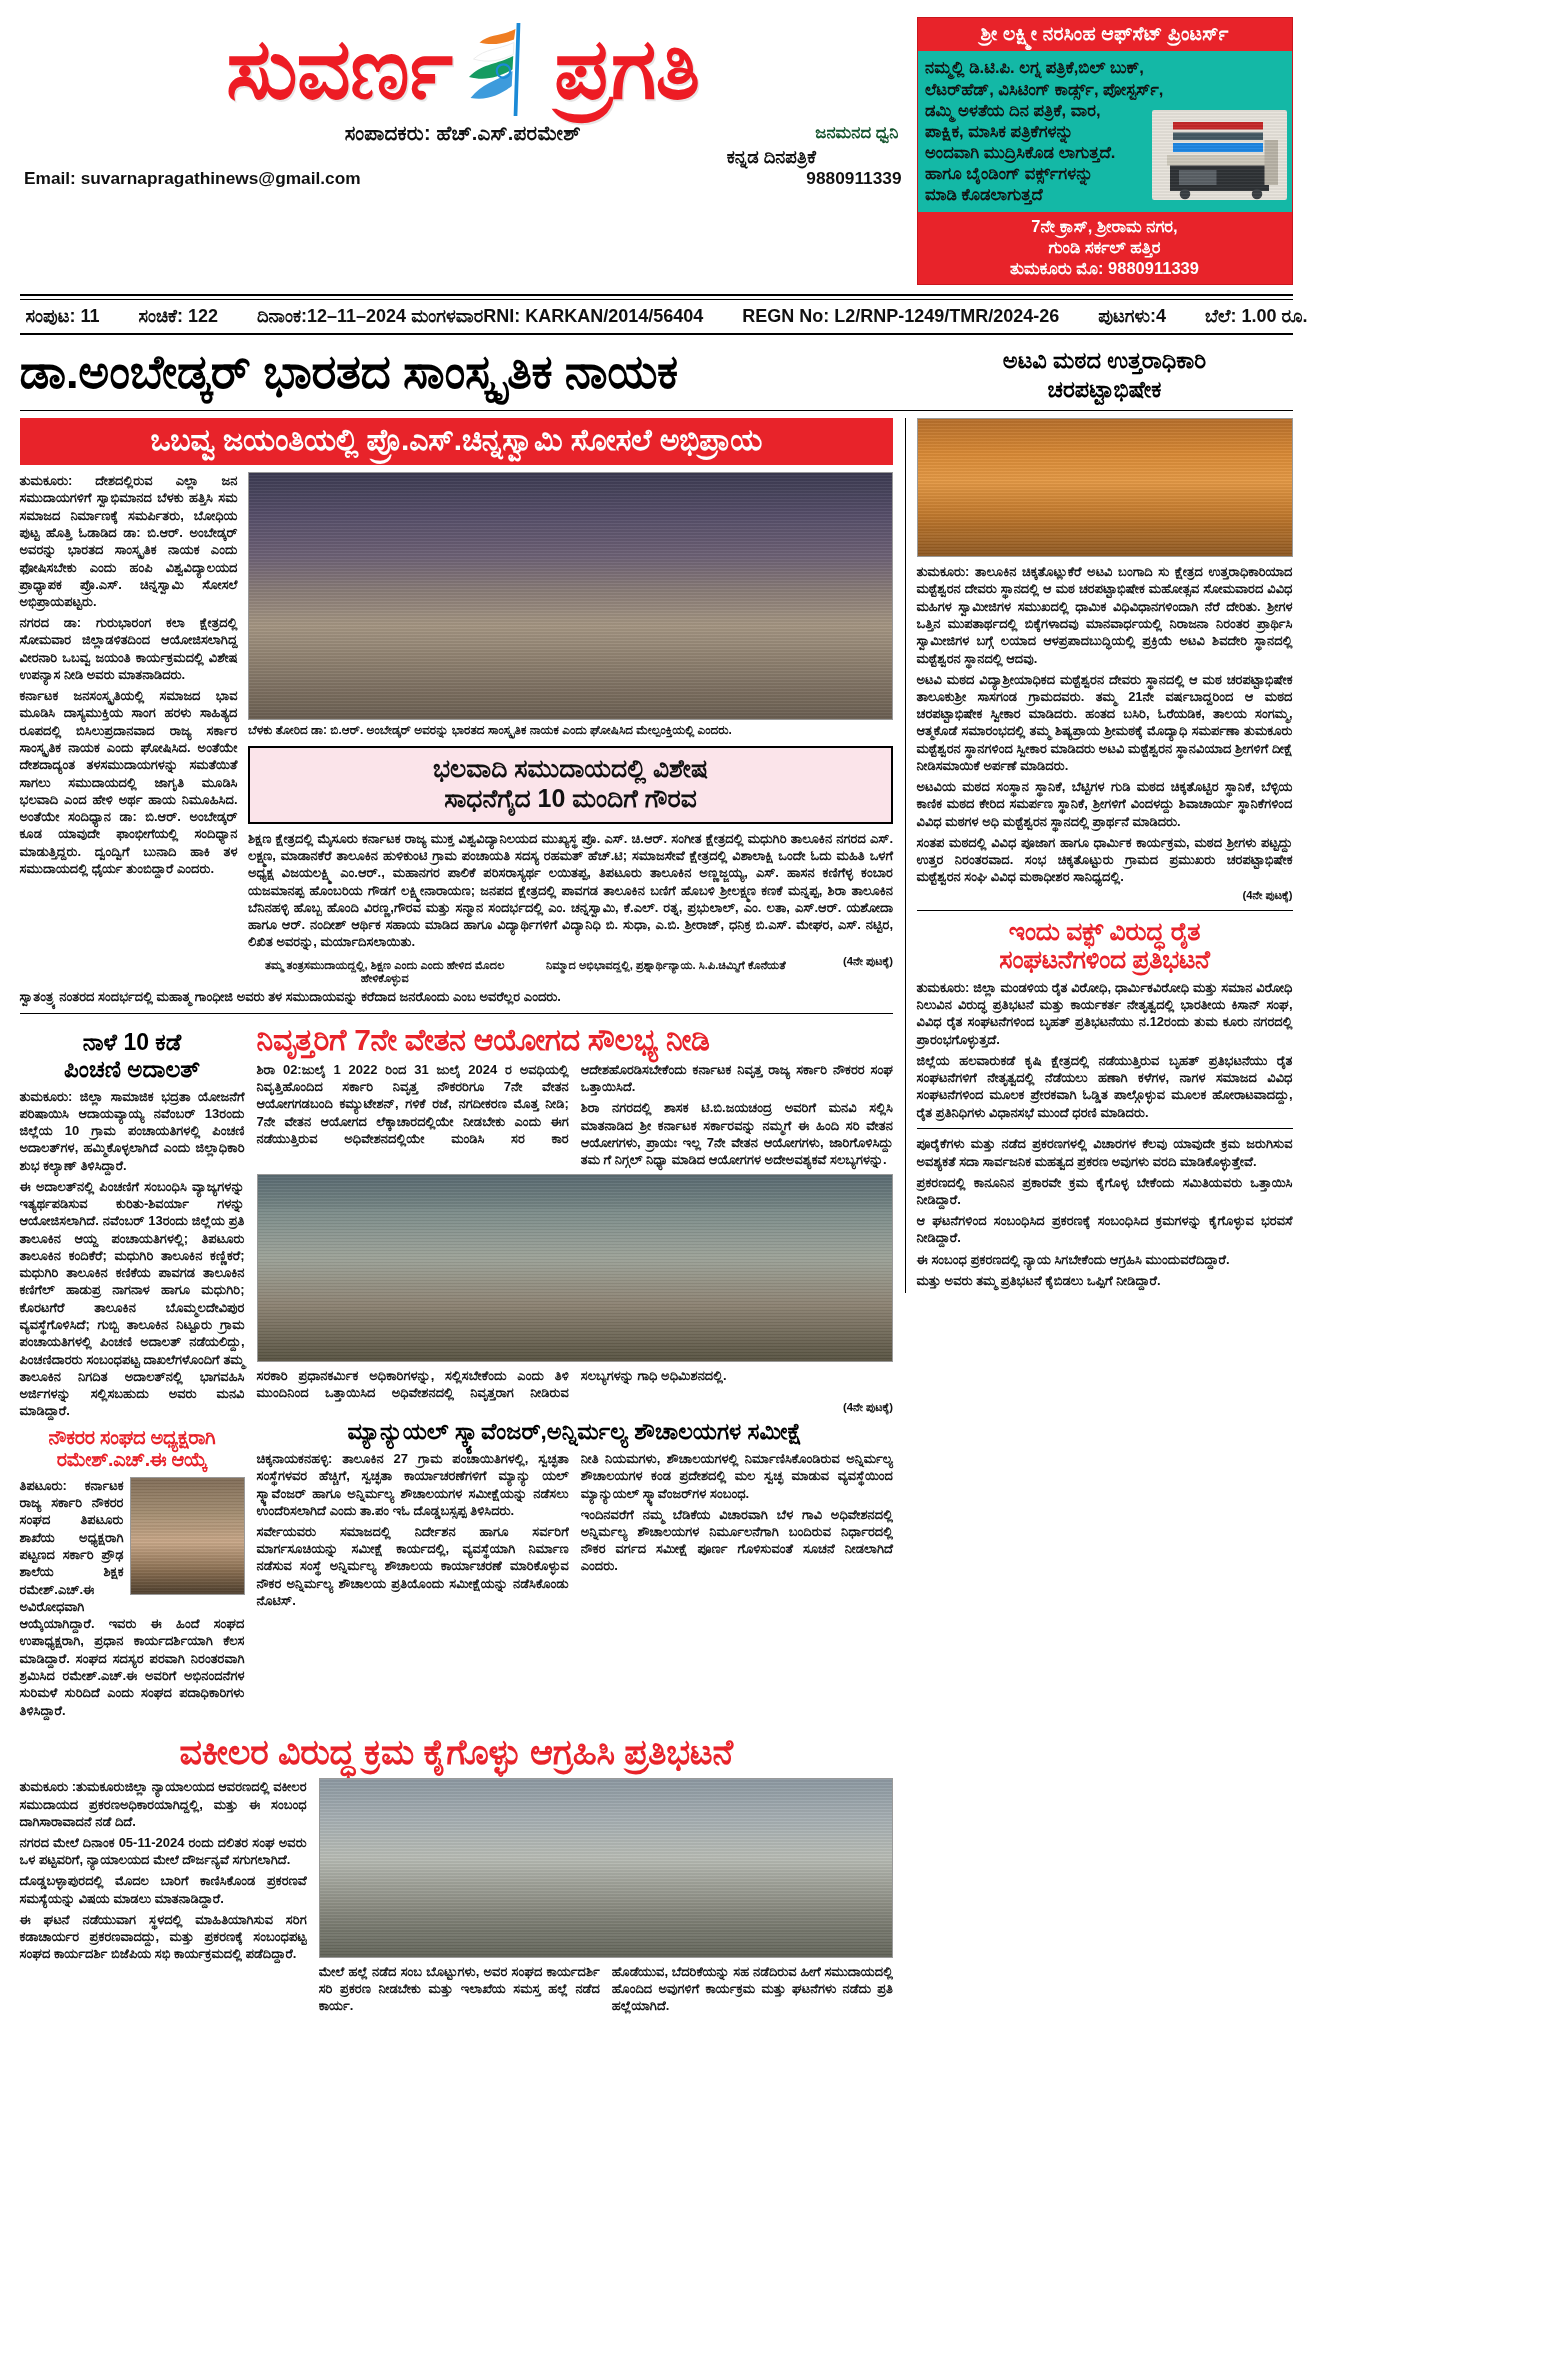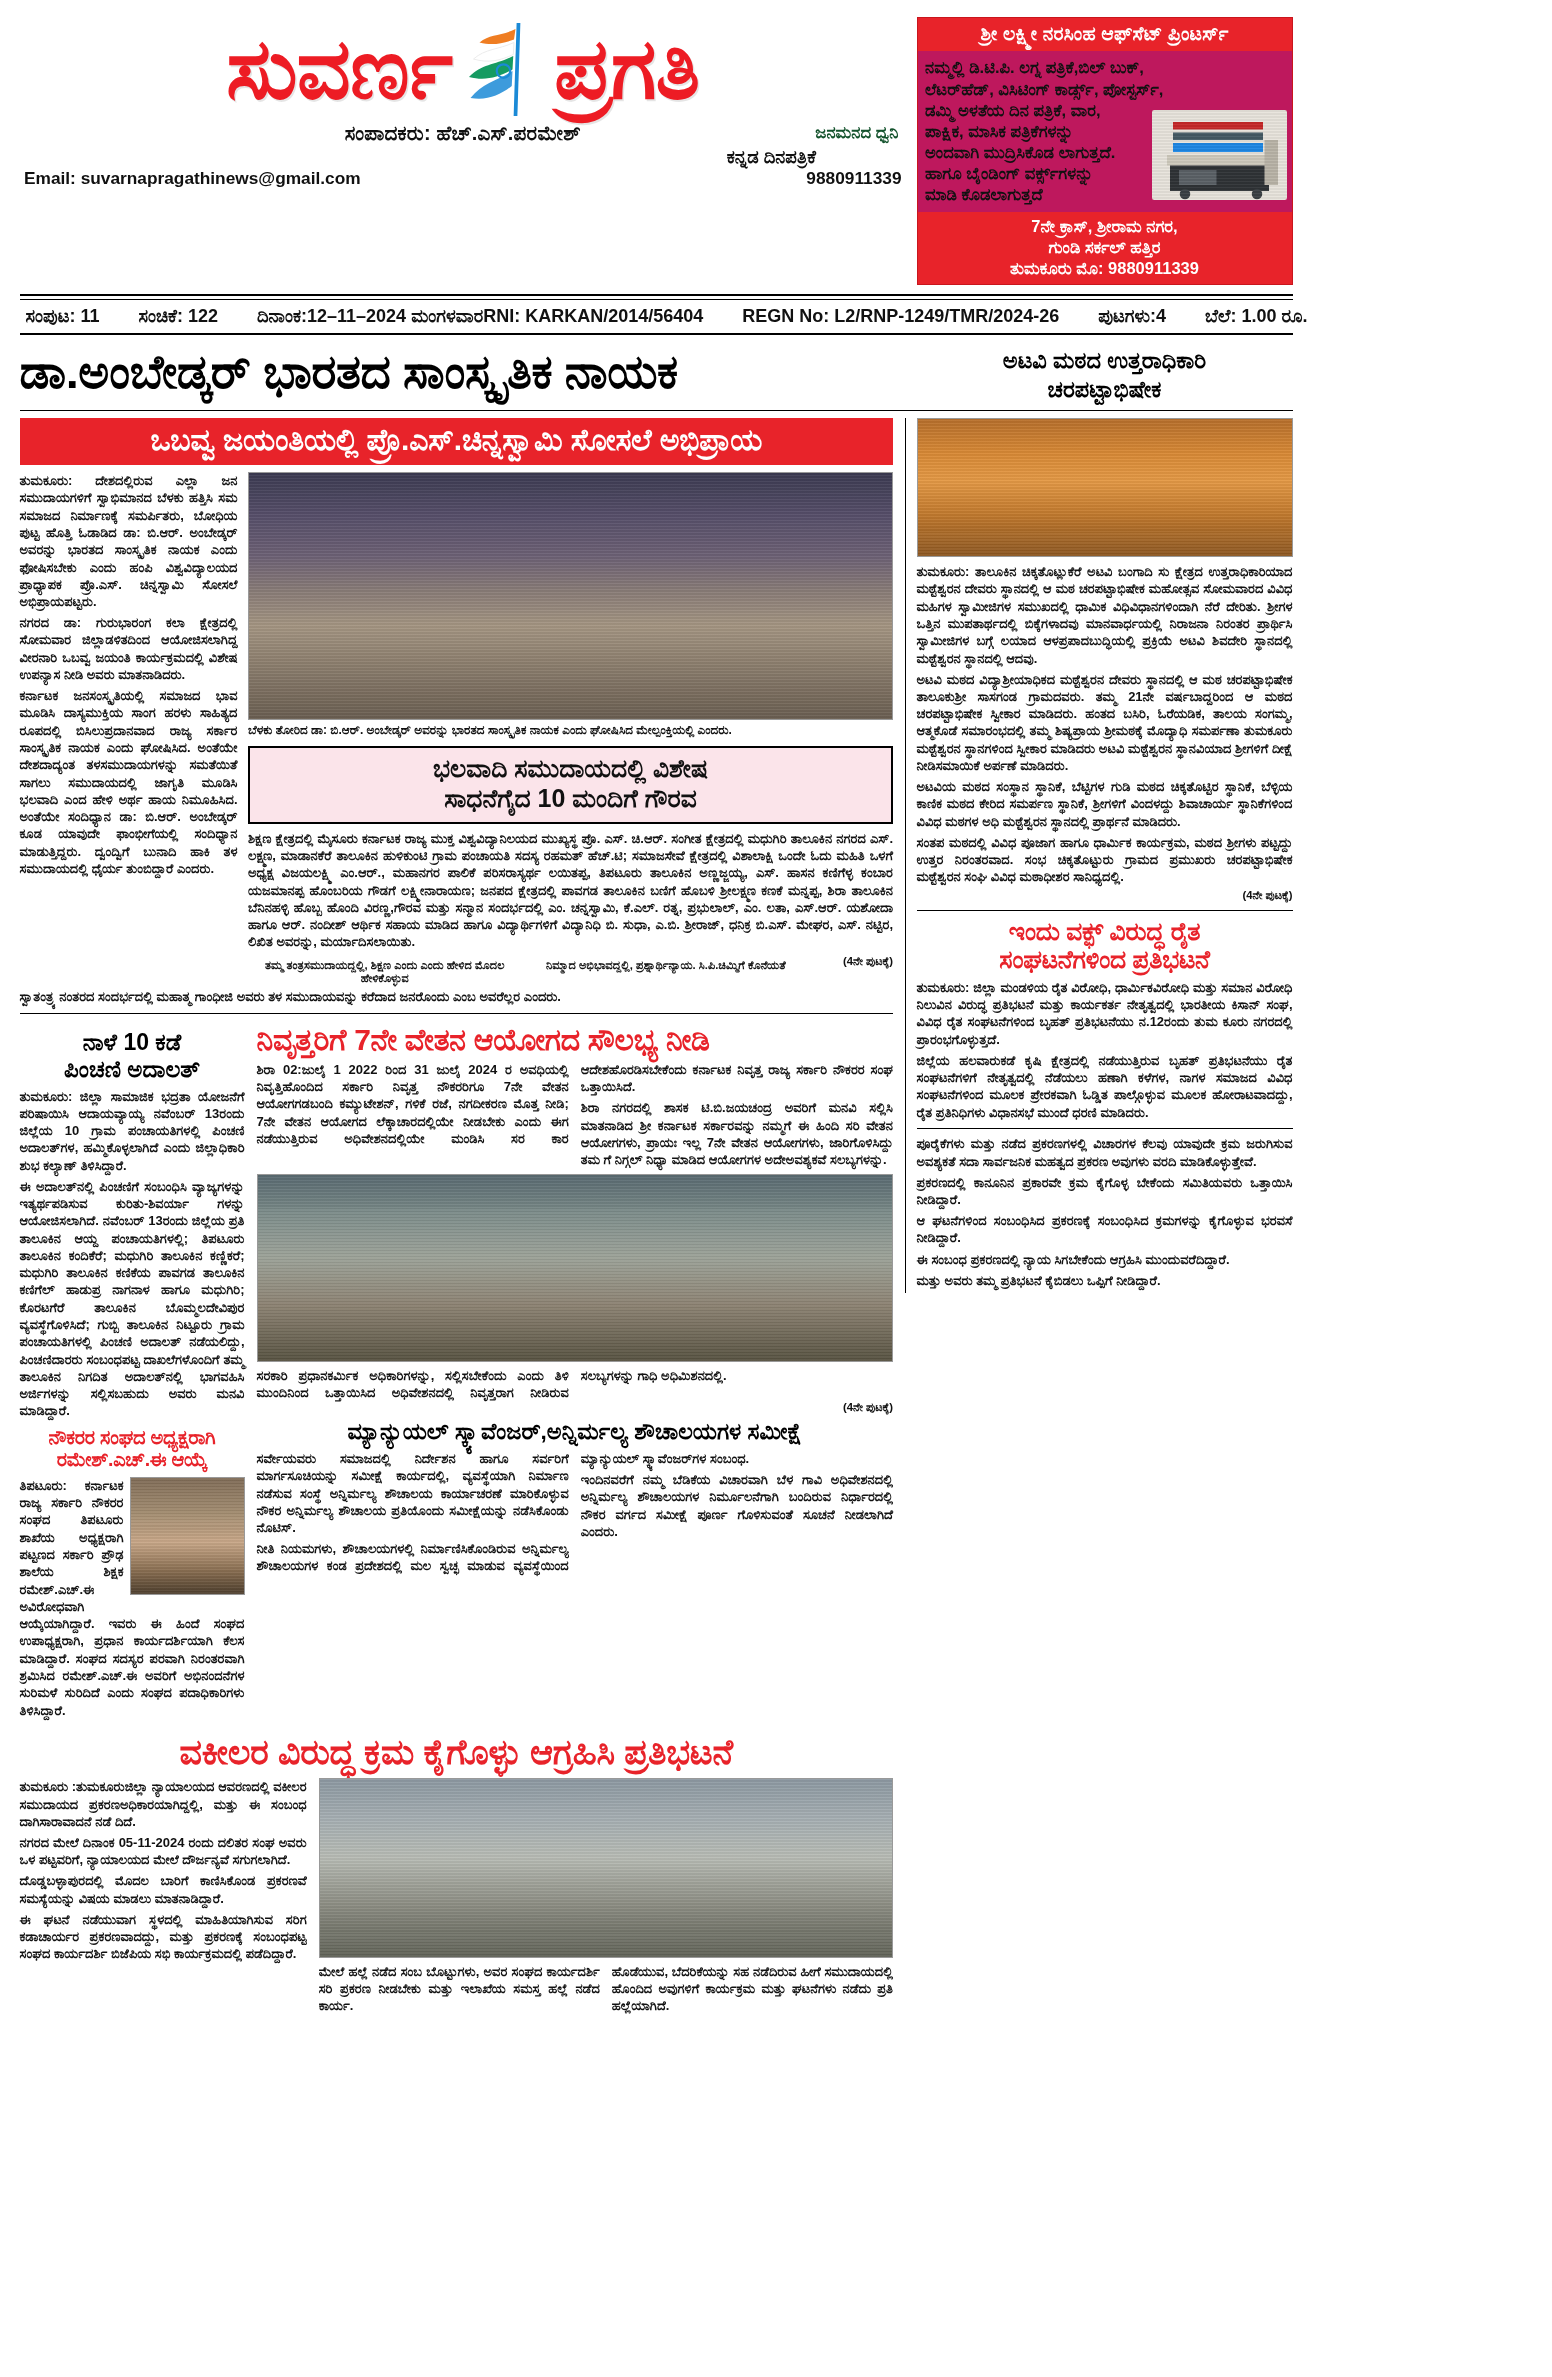--- a/index.html
+++ b/index.html
@@ -53,21 +53,21 @@
   }
   .mast-janamanada{
     position:absolute;right:7.5px;bottom:47px;
     font-size:16.5px;font-weight:bold;color:#14532d;
   }
 
   
   .topad{
     width:376px;flex:0 0 376px;
     border:1.5px solid #c9161d;
-    background:#be185d;
+    background:#14b8a6;
     box-sizing:border-box;
   }
   .topad-head{
     background:#e8232a;color:#fff;font-weight:bold;
     font-size:19px;text-align:center;padding:5.3px 3px 6.8px;
     letter-spacing:0.2px;line-height:1.15;
   }
   .topad-body{
     position:relative;padding:6px 7.5px 4.5px 7.5px;min-height:150px;
   }
@@ -357,20 +357,21 @@
           <span class="photo ph-crowd ph-noise" style="height:188px;margin-top:6px"></span>
 
           <div class="two-col body-text" style="margin-top:4.5px">
             <p>ಸರಕಾರಿ ಪ್ರಧಾನಕರ್ಮಿಕ ಅಧಿಕಾರಿಗಳನ್ನು, ಸಲ್ಲಿಸಬೇಕೆಂದು ಎಂದು ತಿಳಿ ಮುಂದಿನಿಂದ ಒತ್ತಾಯಿಸಿದ ಅಧಿವೇಶನದಲ್ಲಿ ನಿವೃತ್ತರಾಗ ನೀಡಿರುವ ಸಲಬ್ಯಗಳನ್ನು ಗಾಧಿ ಅಧಿಮಿಶನದಲ್ಲಿ.</p>
           </div>
           <div class="contd">(4ನೇ ಪುಟಕ್ಕೆ)</div>
 
           <div class="sub-hl-black" style="margin-top:4.5px;font-size:22.5px">ಮ್ಯಾನ್ಯುಯಲ್ ಸ್ಕ್ಯಾವೆಂಜರ್,ಅನ್ನಿರ್ಮಲ್ಯ ಶೌಚಾಲಯಗಳ ಸಮೀಕ್ಷೆ</div>
 
           <div class="two-col body-text" style="margin-top:4.5px">
+            <p>ಚಿಕ್ಕನಾಯಕನಹಳ್ಳಿ: ತಾಲೂಕಿನ 27 ಗ್ರಾಮ ಪಂಚಾಯಿತಿಗಳಲ್ಲಿ, ಸ್ವಚ್ಛತಾ ಸಂಸ್ಥೆಗಳವರ ಹೆಚ್ಚಿಗೆ, ಸ್ವಚ್ಛತಾ ಕಾರ್ಯಾಚರಣೆಗಳಿಗೆ ಮ್ಯಾನ್ಯು ಯಲ್ ಸ್ಕ್ಯಾವೆಂಜರ್ ಹಾಗೂ ಅನ್ನಿರ್ಮಲ್ಯ ಶೌಚಾಲಯಗಳ ಸಮೀಕ್ಷೆಯನ್ನು ನಡೆಸಲು ಉಂದೆರಿಸಲಾಗಿದೆ ಎಂದು ತಾ.ಪಂ ಇಓ ದೊಡ್ಡಬಸ್ಸಪ್ಪ ತಿಳಿಸಿದರು.</p>
             <p>ಸರ್ವೇಯವರು ಸಮಾಜದಲ್ಲಿ ನಿರ್ದೇಶನ ಹಾಗೂ ಸರ್ವರಿಗೆ ಮಾರ್ಗಸೂಚಿಯನ್ನು ಸಮೀಕ್ಷೆ ಕಾರ್ಯದಲ್ಲಿ, ವ್ಯವಸ್ಥೆಯಾಗಿ ನಿರ್ಮಾಣ ನಡೆಸುವ ಸಂಸ್ಥೆ ಅನ್ನಿರ್ಮಲ್ಯ ಶೌಚಾಲಯ ಕಾರ್ಯಾಚರಣೆ ಮಾರಿಕೊಳ್ಳುವ ನೌಕರ ಅನ್ನಿರ್ಮಲ್ಯ ಶೌಚಾಲಯ ಪ್ರತಿಯೊಂದು ಸಮೀಕ್ಷೆಯನ್ನು ನಡೆಸಿಕೊಂಡು ನೊಟಿಸ್.</p>
             <p>ನೀತಿ ನಿಯಮಗಳು, ಶೌಚಾಲಯಗಳಲ್ಲಿ ನಿರ್ಮಾಣಿಸಿಕೊಂಡಿರುವ ಅನ್ನಿರ್ಮಲ್ಯ ಶೌಚಾಲಯಗಳ ಕಂಡ ಪ್ರದೇಶದಲ್ಲಿ ಮಲ ಸ್ವಚ್ಛ ಮಾಡುವ ವ್ಯವಸ್ಥೆಯಿಂದ ಮ್ಯಾನ್ಯುಯಲ್ ಸ್ಕ್ಯಾವೆಂಜರ್‌ಗಳ ಸಂಬಂಧ.</p>
             <p>ಇಂದಿನವರೆಗೆ ನಮ್ಮ ಬೆಡಿಕೆಯ ವಿಚಾರವಾಗಿ ಬೆಳ ಗಾವಿ ಅಧಿವೇಶನದಲ್ಲಿ ಅನ್ನಿರ್ಮಲ್ಯ ಶೌಚಾಲಯಗಳ ನಿರ್ಮೂಲನೆಗಾಗಿ ಬಂದಿರುವ ನಿರ್ಧಾರದಲ್ಲಿ ನೌಕರ ವರ್ಗದ ಸಮೀಕ್ಷೆ ಪೂರ್ಣ ಗೊಳಿಸುವಂತೆ ಸೂಚನೆ ನೀಡಲಾಗಿದೆ ಎಂದರು.</p>
           </div>
         </div>
       </div>
 
       <div class="sec3">
         <div class="sub-hl-red center" style="font-size:35px">ವಕೀಲರ ವಿರುದ್ಧ ಕ್ರಮ ಕೈಗೊಳ್ಳು ಆಗ್ರಹಿಸಿ ಪ್ರತಿಭಟನೆ</div>
 

